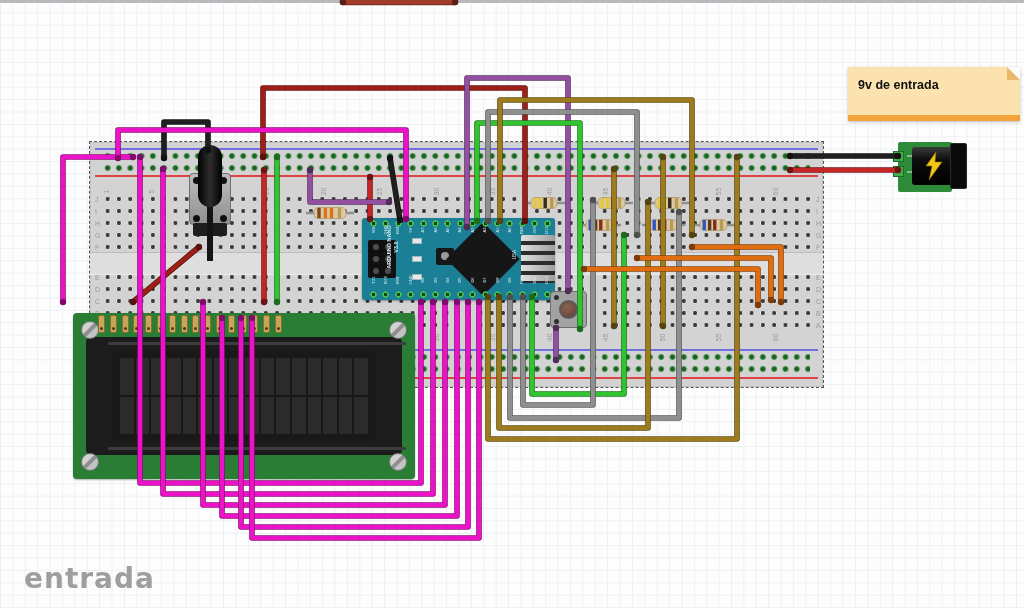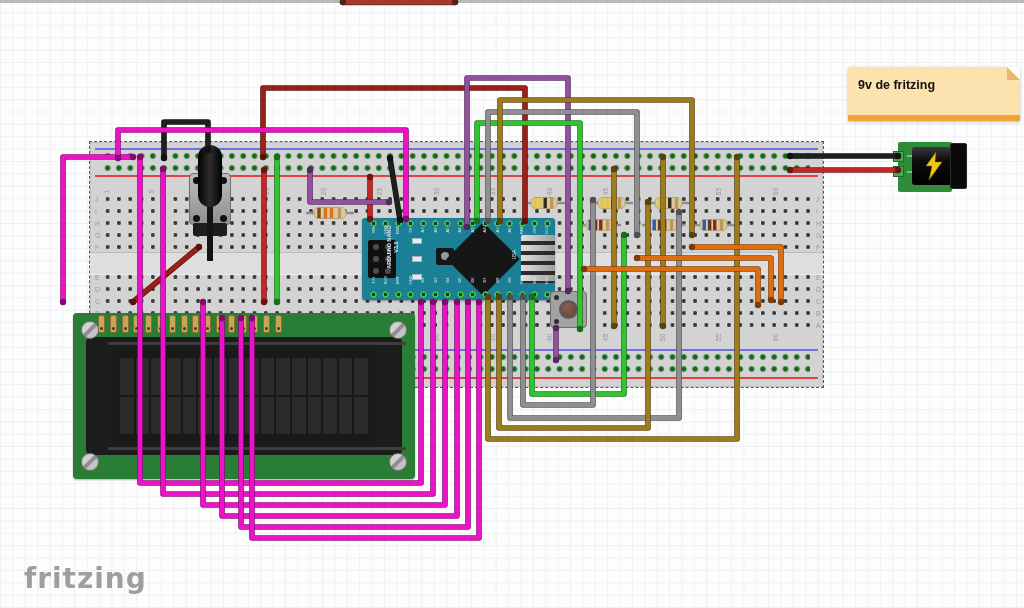--- a/index.html
+++ b/index.html
@@ -609,19 +609,19 @@
     </g>
     <g>
       <polyline points="584,269 758,269 758,305" fill="none" stroke="rgb(139,68,10)" stroke-width="5.6" stroke-linecap="round" stroke-linejoin="round"></polyline>
       <polyline points="584,269 758,269 758,305" fill="none" stroke="#e06d10" stroke-width="4" stroke-linecap="round" stroke-linejoin="round"></polyline>
       <circle cx="584" cy="269" r="3.2" fill="rgb(123,60,9)"></circle>
       <circle cx="758" cy="305" r="3.2" fill="rgb(123,60,9)"></circle>
     </g>
   </svg>
 
 <div id="note" class="abs">
-  <div class="txt">9v de fritzing</div>
+  <div class="txt">9v de entrada</div>
   <div class="bar"></div>
   <div class="fold-cut"></div>
   <div class="fold-shade"></div>
 </div>
 
-<div id="watermark" class="abs">fritzing</div>
+<div id="watermark" class="abs">entrada</div>
 
 </body></html>

